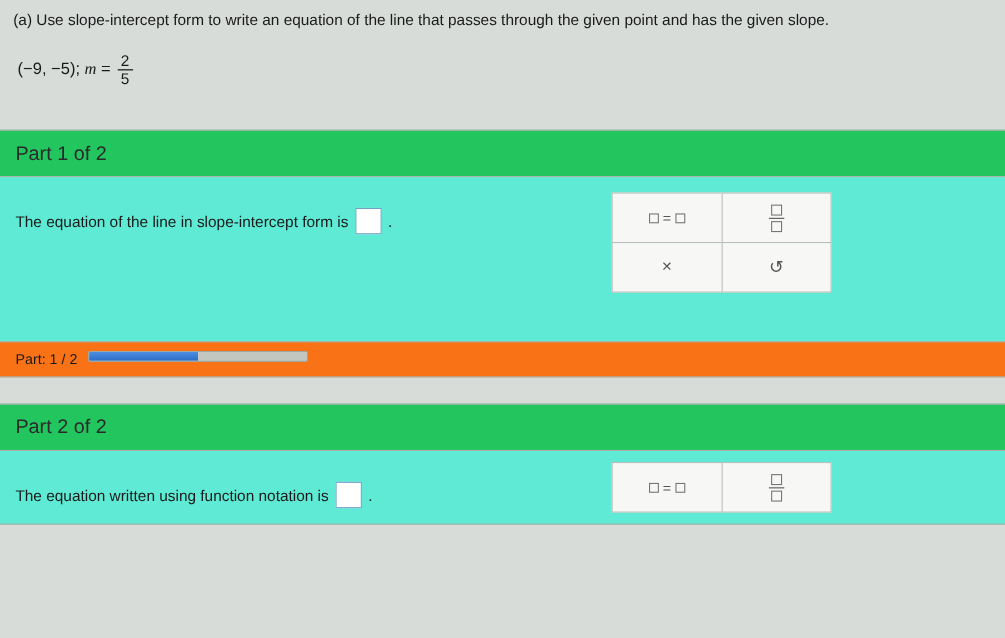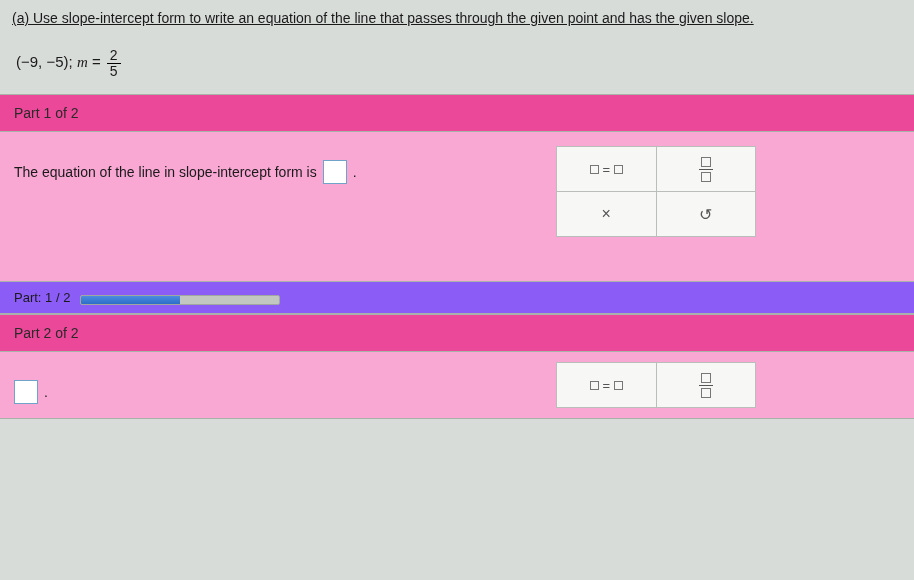--- a/index.html
+++ b/index.html
@@ -6,45 +6,46 @@
   body {
     font-family: Arial, sans-serif;
     background: #d8dcd9;
     width: 914px;
     height: 580px;
     color: #1a1a1a;
     font-size: 14px;
     overflow: hidden;
   }
   .problem-header { padding: 10px 12px 6px 12px; }
-  .problem-header p { margin-bottom: 10px; text-decoration: underline; }
+  .problem-header p { margin-bottom: 10px; }
   .given {
     padding: 6px 0 16px 16px;
     font-size: 15px;
   }
   .frac {
     display: inline-block;
     vertical-align: middle;
     text-align: center;
     font-size: 14px;
     line-height: 1.05;
     margin: 0 2px;
   }
   .frac .num { display: block; border-bottom: 1px solid #000; padding: 0 3px; }
   .frac .den { display: block; padding: 0 3px; }
   .part-header {
-    background: #ec4899;
+    background: #22c55e;
     border-top: 1px solid #aab0aa;
     border-bottom: 1px solid #aab0aa;
     padding: 10px 14px;
-    font-size: 14px;
+    font-size: 18px;
     color: #2a2a2a;
+    margin-top: 24px;
   }
   .part-body {
-    background: #f9a8d4;
+    background: #5eead4;
     padding: 28px 14px 16px 14px;
     min-height: 150px;
     position: relative;
     border-bottom: 1px solid #aab0aa;
   }
   .body2 { min-height: 60px; padding-bottom: 14px; }
   .answer-line { display: flex; align-items: center; gap: 6px; }
   .answer-box {
     width: 24px; height: 24px;
     border: 1.5px solid #6fa3c9;
@@ -79,23 +80,23 @@
   .mini-frac {
     display: inline-block;
     text-align: center;
     font-size: 11px;
     line-height: 1;
   }
   .mini-frac .mb { width: 10px; height: 10px; border: 1px solid #777; display: block; margin: 0 auto; }
   .mini-frac .ml { display: block; border-top: 1px solid #555; margin: 2px 0; width: 14px; }
   .progress-bar-row {
     display: flex;
-    align-items: flex-end;
+    align-items: flex-start;
     padding: 8px 14px;
-    background: #8b5cf6;
+    background: #f97316;
     gap: 10px;
     border-bottom: 1px solid #aab0aa;
   }
   .progress-track {
     width: 200px; height: 10px;
     background: #c2c7c2;
     border: 1px solid #a0a6a0;
     border-radius: 2px;
     overflow: hidden;
   }
@@ -159,20 +160,21 @@
   <span style="font-size:13px;">Part: 1 / 2</span>
   <div class="progress-track">
     <div class="progress-fill" style="width:50%"></div>
   </div>
 </div>
 
 <div class="part-header">Part 2 of 2</div>
 
 <div class="part-body body2">
   <div class="answer-line">
+    <span>The equation written using function notation is</span>
     <span class="answer-box"></span>
     <span>.</span>
   </div>
   <div class="palette palette2">
     <div class="palette-row">
       <div class="pcell">
         <span class="sm-box"></span>&nbsp;<span>=</span>&nbsp;<span class="sm-box"></span>
       </div>
       <div class="pcell">
         <span class="mini-frac">

